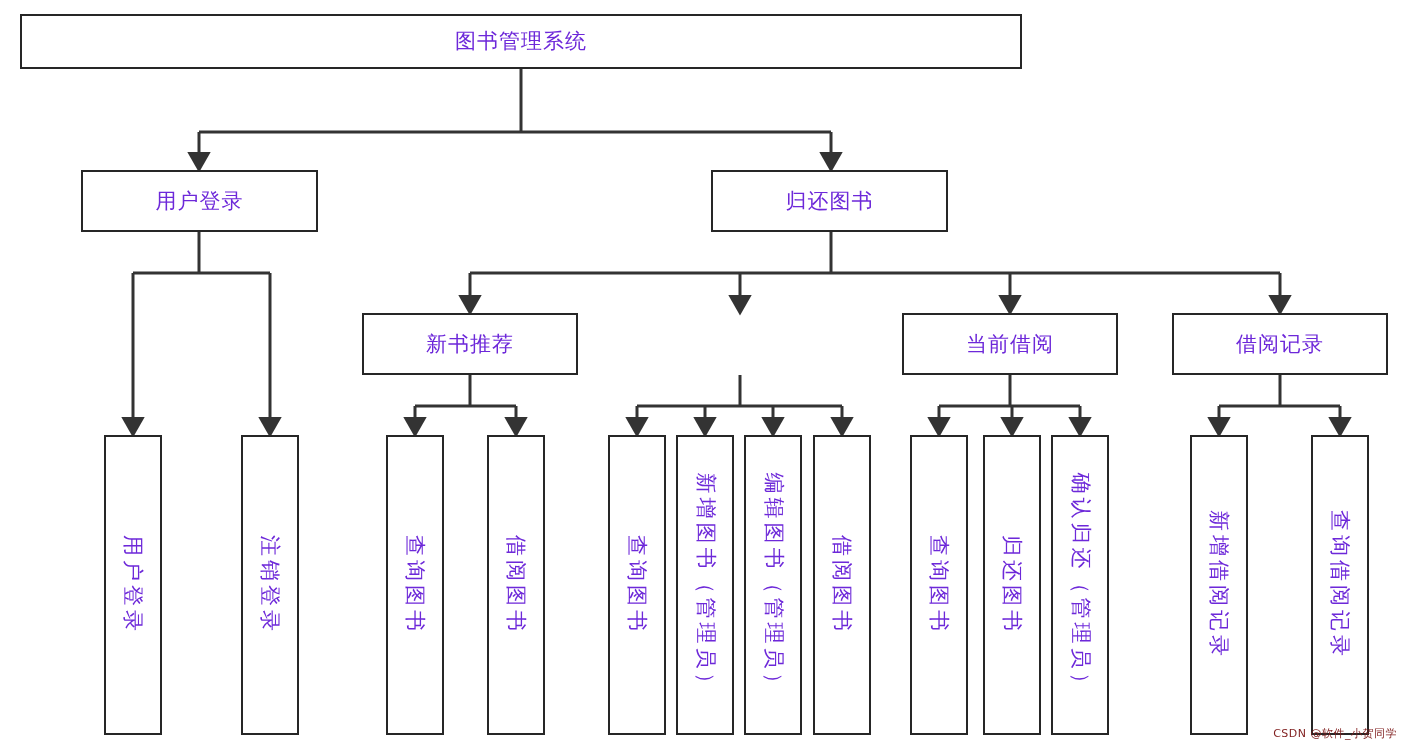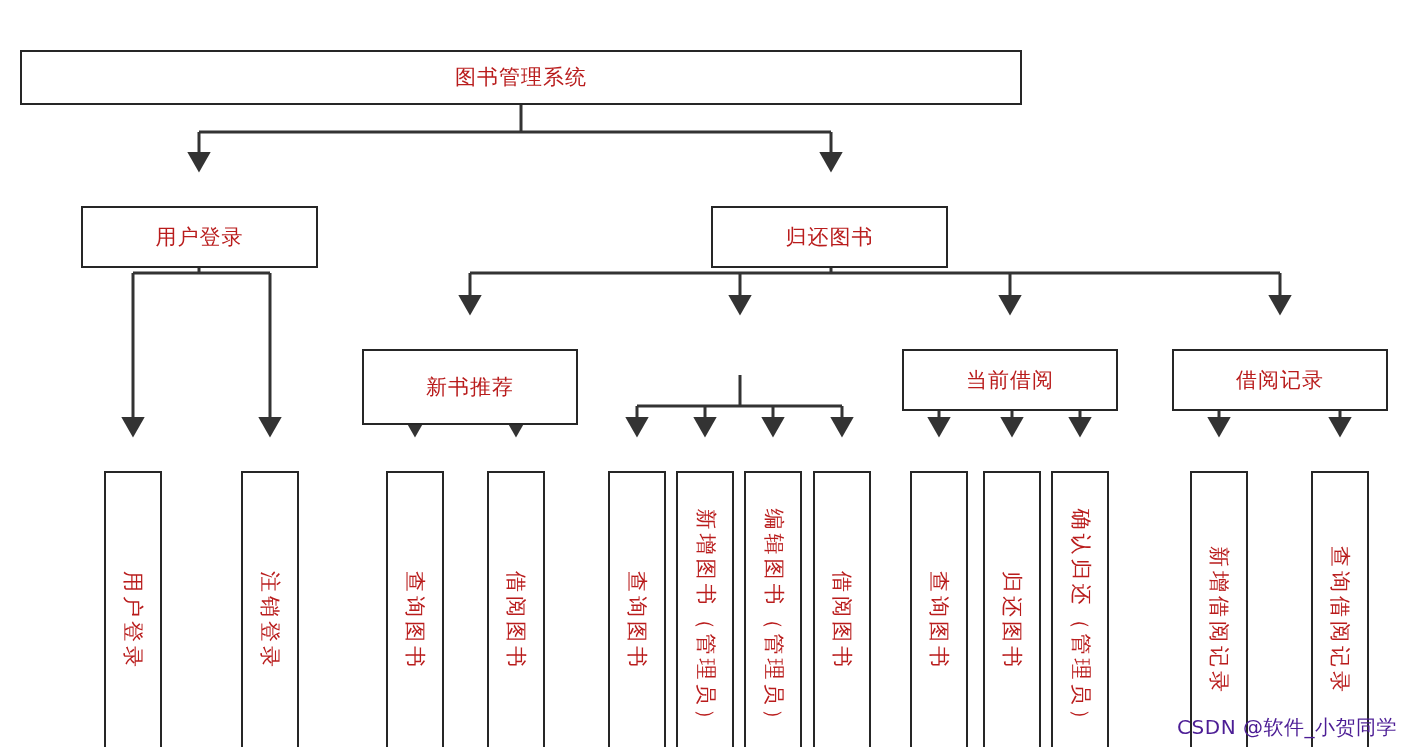--- a/index.html
+++ b/index.html
@@ -26,23 +26,22 @@
     pointer-events: none;
   }
   .node {
     position: absolute;
     box-sizing: border-box;
     border: 2px solid #262626;
     background: #ffffff;
     display: flex;
     align-items: center;
     justify-content: center;
-    color: #b91c1c;
+    color: #6d28d9;
     z-index: 2;
-    margin-top: 36px;
   }
   .node .label {
     display: block;
     text-align: center;
     line-height: 1.05;
   }
   
   .node.h .label {
     font-size: 21px;
     letter-spacing: 1px;
@@ -60,22 +59,22 @@
     transform: rotate(90deg);
     transform-origin: center center;
     white-space: nowrap;
     font-size: 21px;
     letter-spacing: 4px;
   }
   #watermark {
     position: absolute;
     right: 8px;
     bottom: 6px;
-    font-size: 20px;
-    color: #4c1d95;
+    font-size: 11px;
+    color: #7f1d1d;
     letter-spacing: 0.5px;
     white-space: nowrap;
     z-index: 5;
   }
 </style>
 </head>
 <body>
 
 <div id="canvas">
 
@@ -133,21 +132,21 @@
     <span class="label">图书管理系统</span>
   </div>
 
   <div class="node h" style="left:81px; top:170px; width:237px; height:62px;">
     <span class="label">用户登录</span>
   </div>
   <div class="node h" style="left:711px; top:170px; width:237px; height:62px;">
     <span class="label">归还图书</span>
   </div>
 
-  <div class="node h" style="left:362px; top:313px; width:216px; height:76px;">
+  <div class="node h" style="left:362px; top:313px; width:216px; height:62px;">
     <span class="label">新书推荐</span>
   </div>
   <div class="node h" style="left:1172px; top:313px; width:216px; height:62px;">
     <span class="label">借阅记录</span>
   </div>
   <div class="node h" style="left:902px; top:313px; width:216px; height:62px;">
     <span class="label">当前借阅</span>
   </div>
 
   <div class="node v" style="left:104px; top:435px; width:58px; height:300px;">

